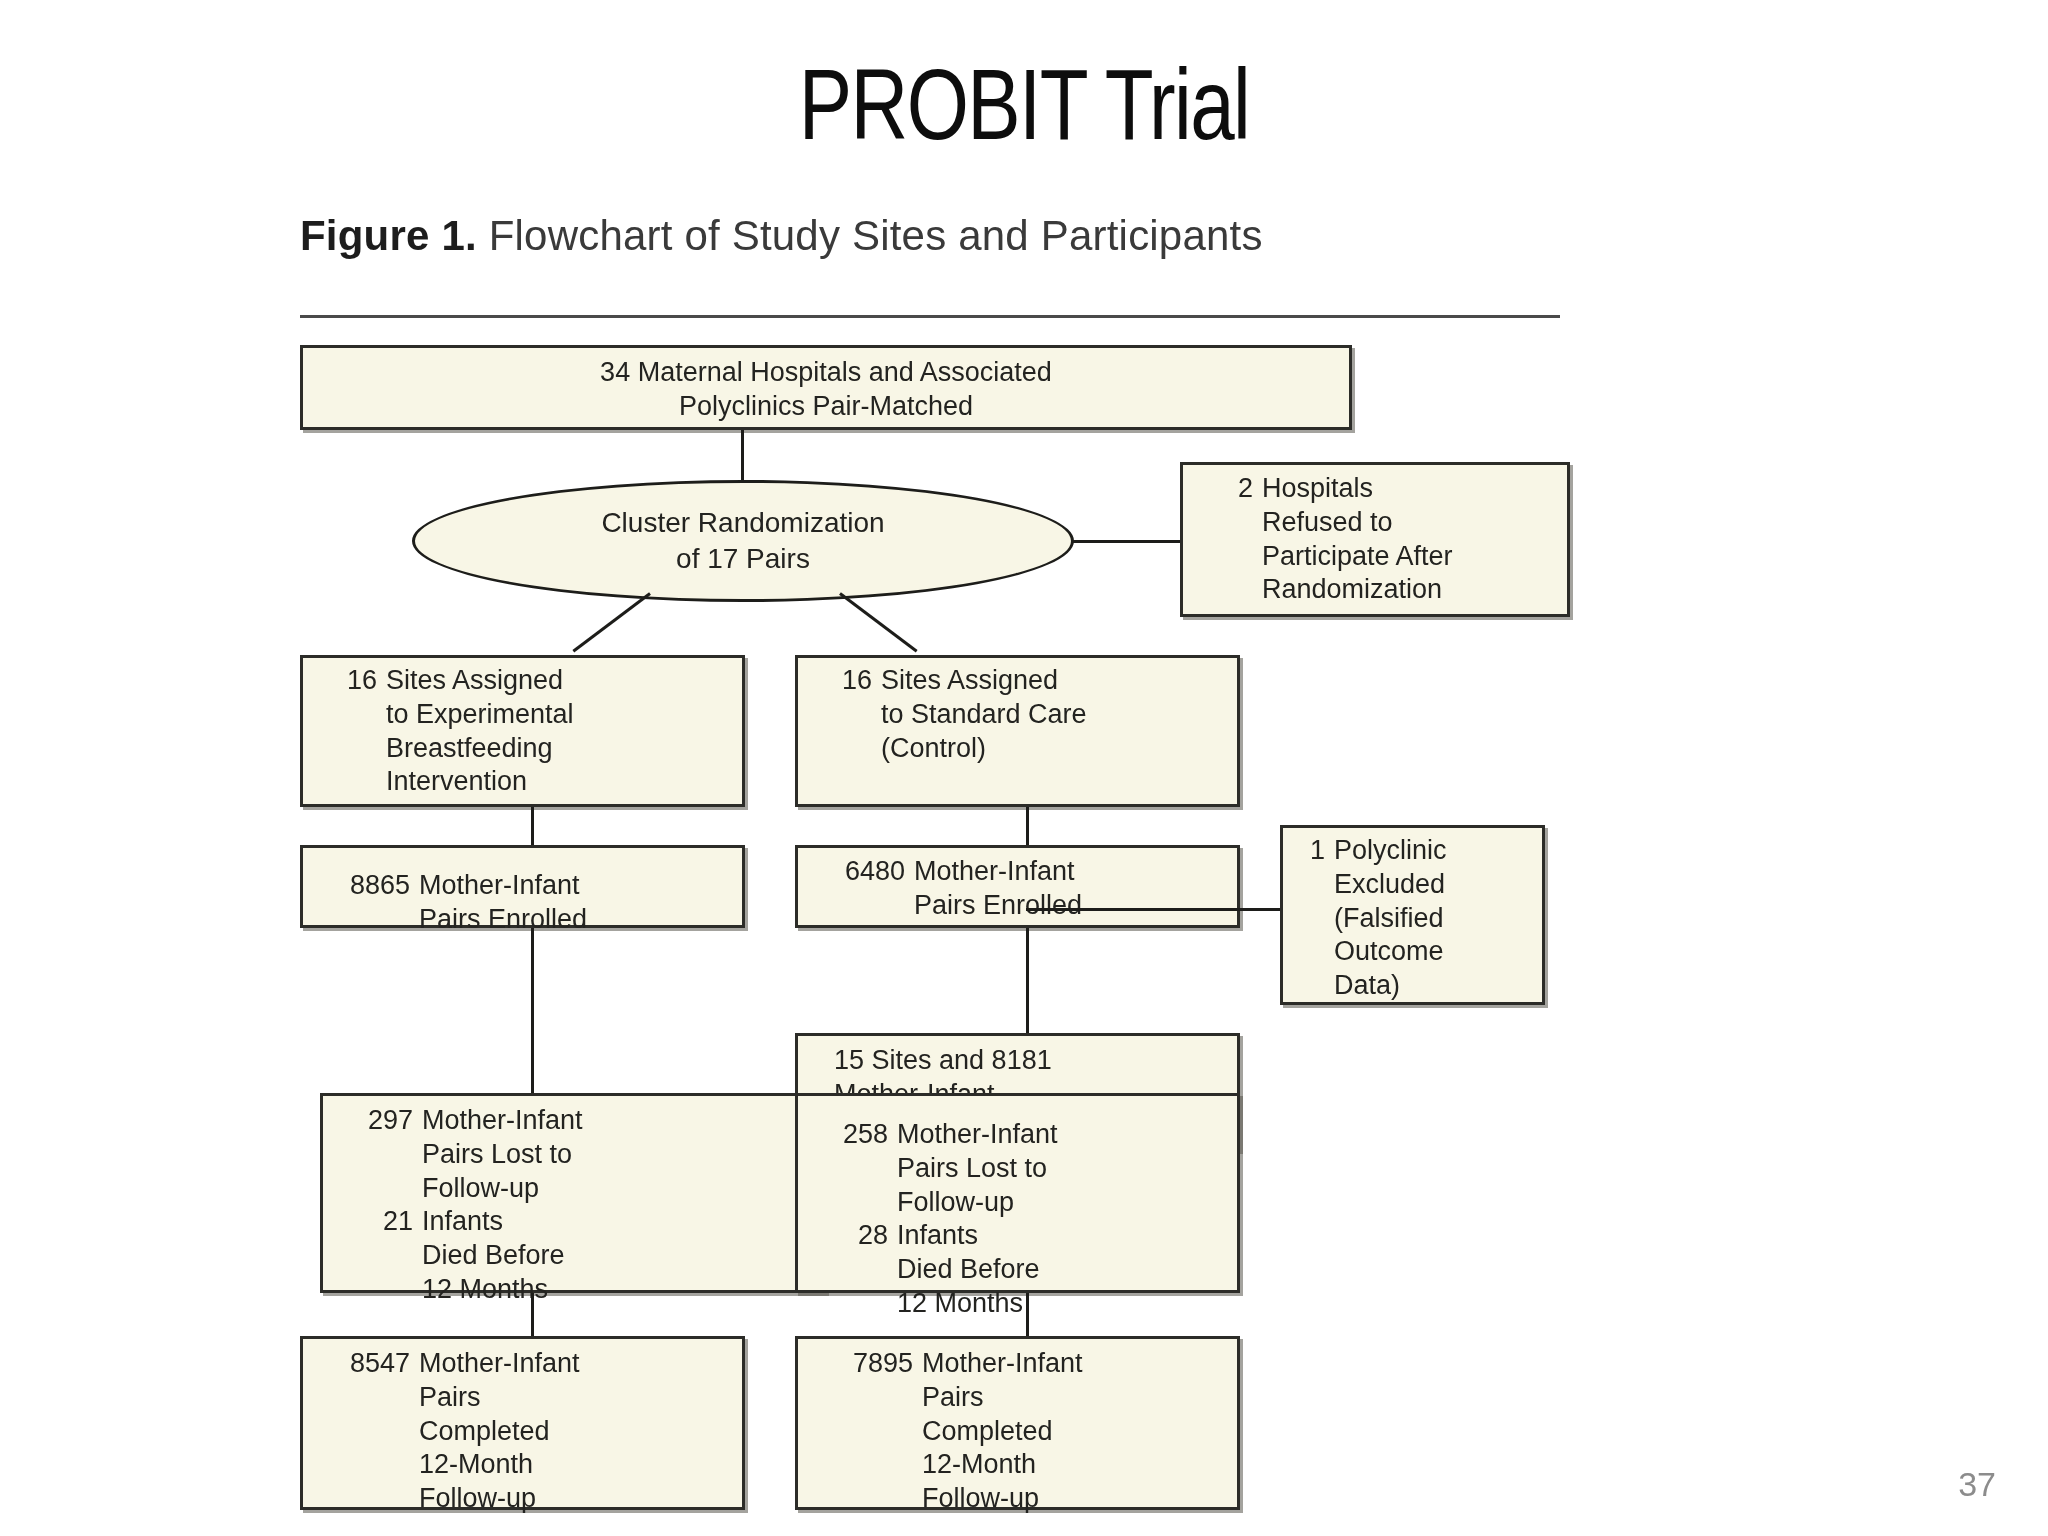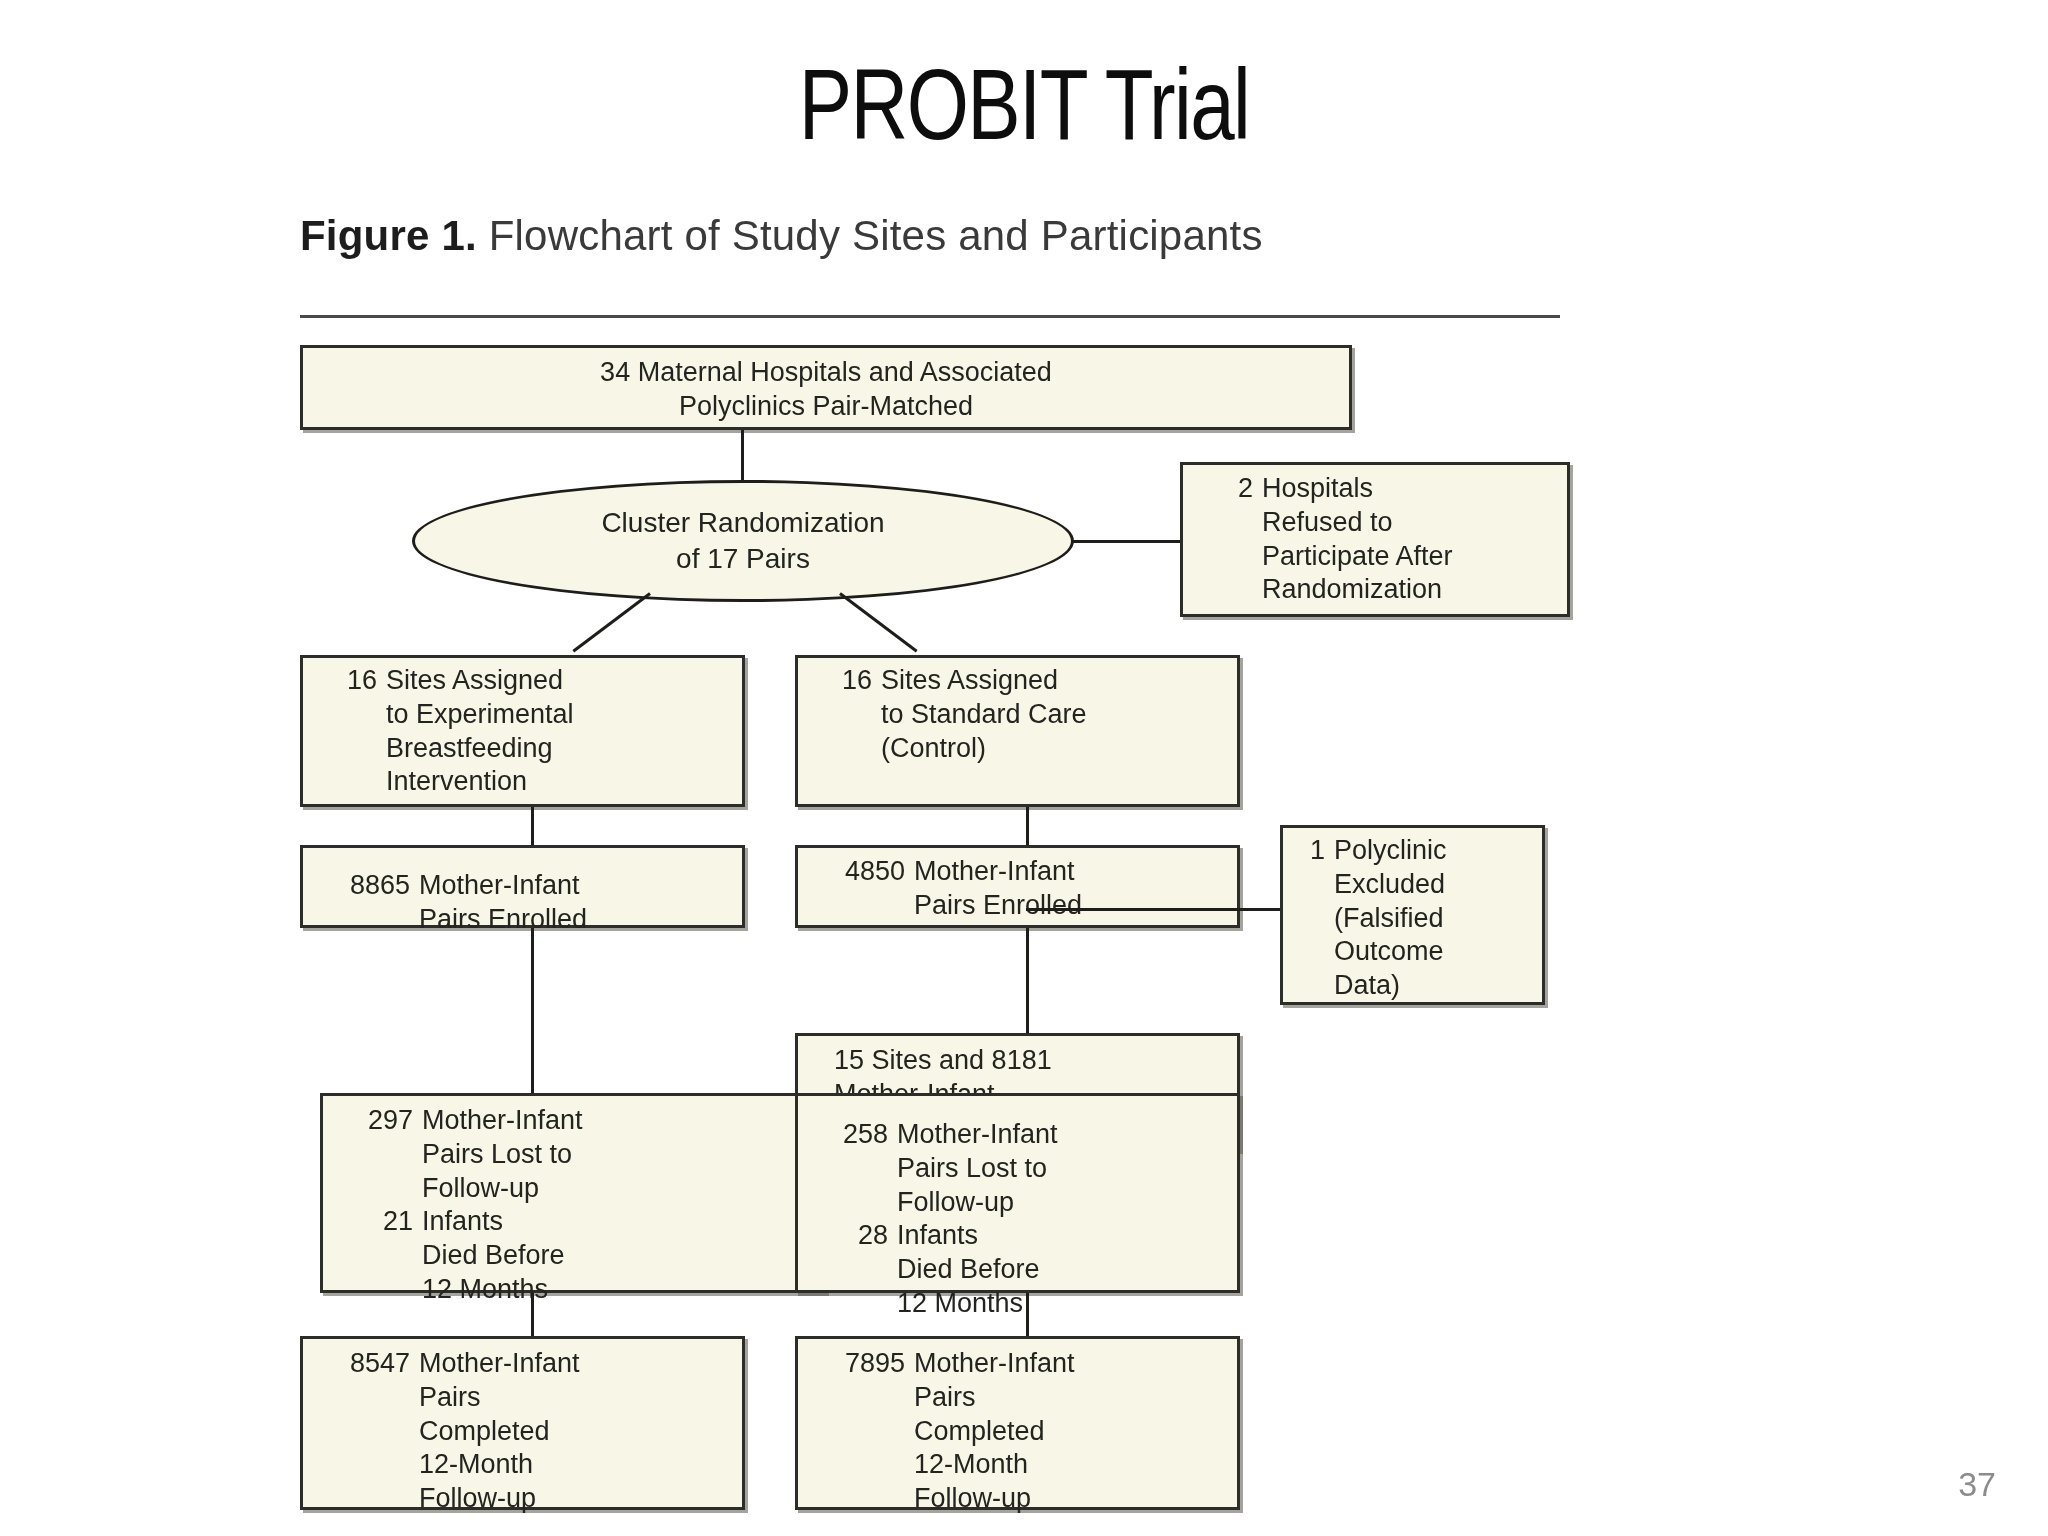--- a/index.html
+++ b/index.html
@@ -203,21 +203,21 @@
       <div class="ln">
           <span class="num" style="width:95px;"></span>
           <span class="wd">Pairs Enrolled</span>
         </div>
     </div>
   </div>
 
   <div class="box" style="left:795px;top:845px;width:445px;height:83px;">
     <div class="inner hang" style="padding-left:12px;padding-top:7px;">
       <div class="ln">
-          <span class="num" style="width:95px;">4850</span>
+          <span class="num" style="width:95px;">6480</span>
           <span class="wd">Mother-Infant</span>
         </div>
       <div class="ln">
           <span class="num" style="width:95px;"></span>
           <span class="wd">Pairs Enrolled</span>
         </div>
     </div>
   </div>
 
   <div class="vline" style="left:531px;top:928px;height:165px;"></div>
@@ -340,21 +340,21 @@
           <span class="wd">12-Month</span>
         </div>
       <div class="ln">
           <span class="num" style="width:95px;"></span>
           <span class="wd">Follow-up</span>
         </div>
     </div>
   </div>
 
   <div class="box" style="left:795px;top:1336px;width:445px;height:174px;">
-    <div class="inner hang" style="padding-left:12px;padding-top:8px;">
+    <div class="inner hang" style="padding-left:20px;padding-top:8px;">
       <div class="ln">
           <span class="num" style="width:95px;">7895</span>
           <span class="wd">Mother-Infant</span>
         </div>
       <div class="ln">
           <span class="num" style="width:95px;"></span>
           <span class="wd">Pairs</span>
         </div>
       <div class="ln">
           <span class="num" style="width:95px;"></span>

